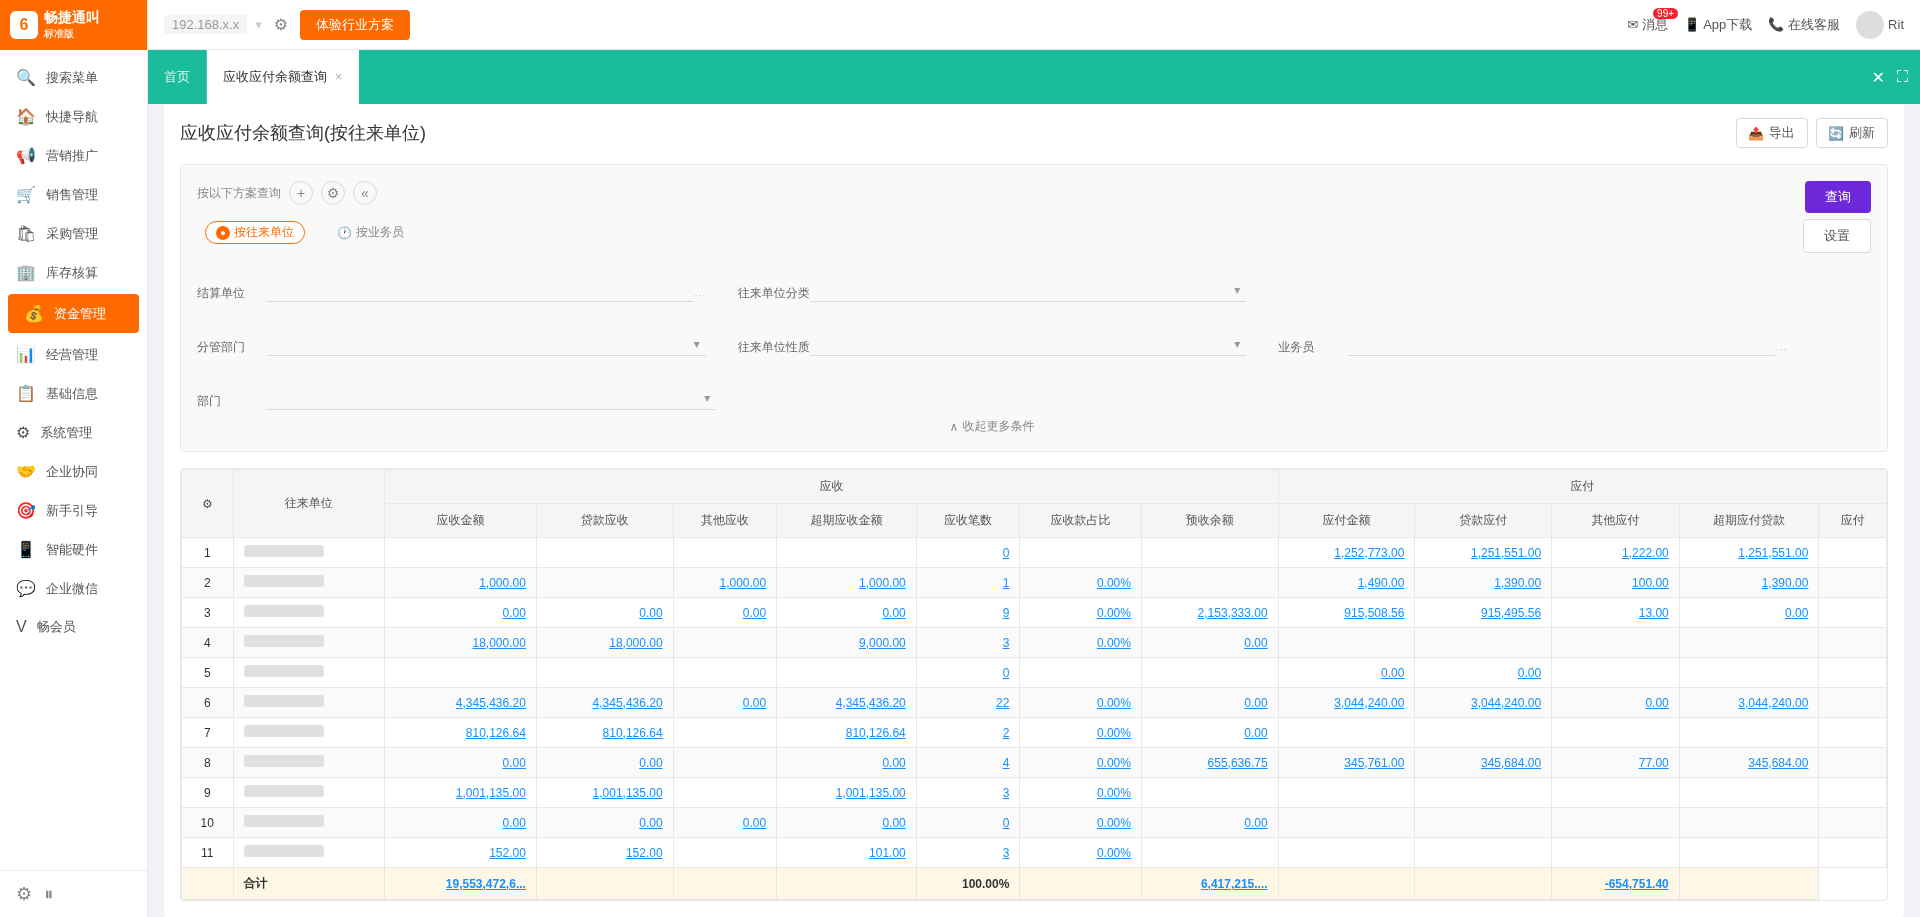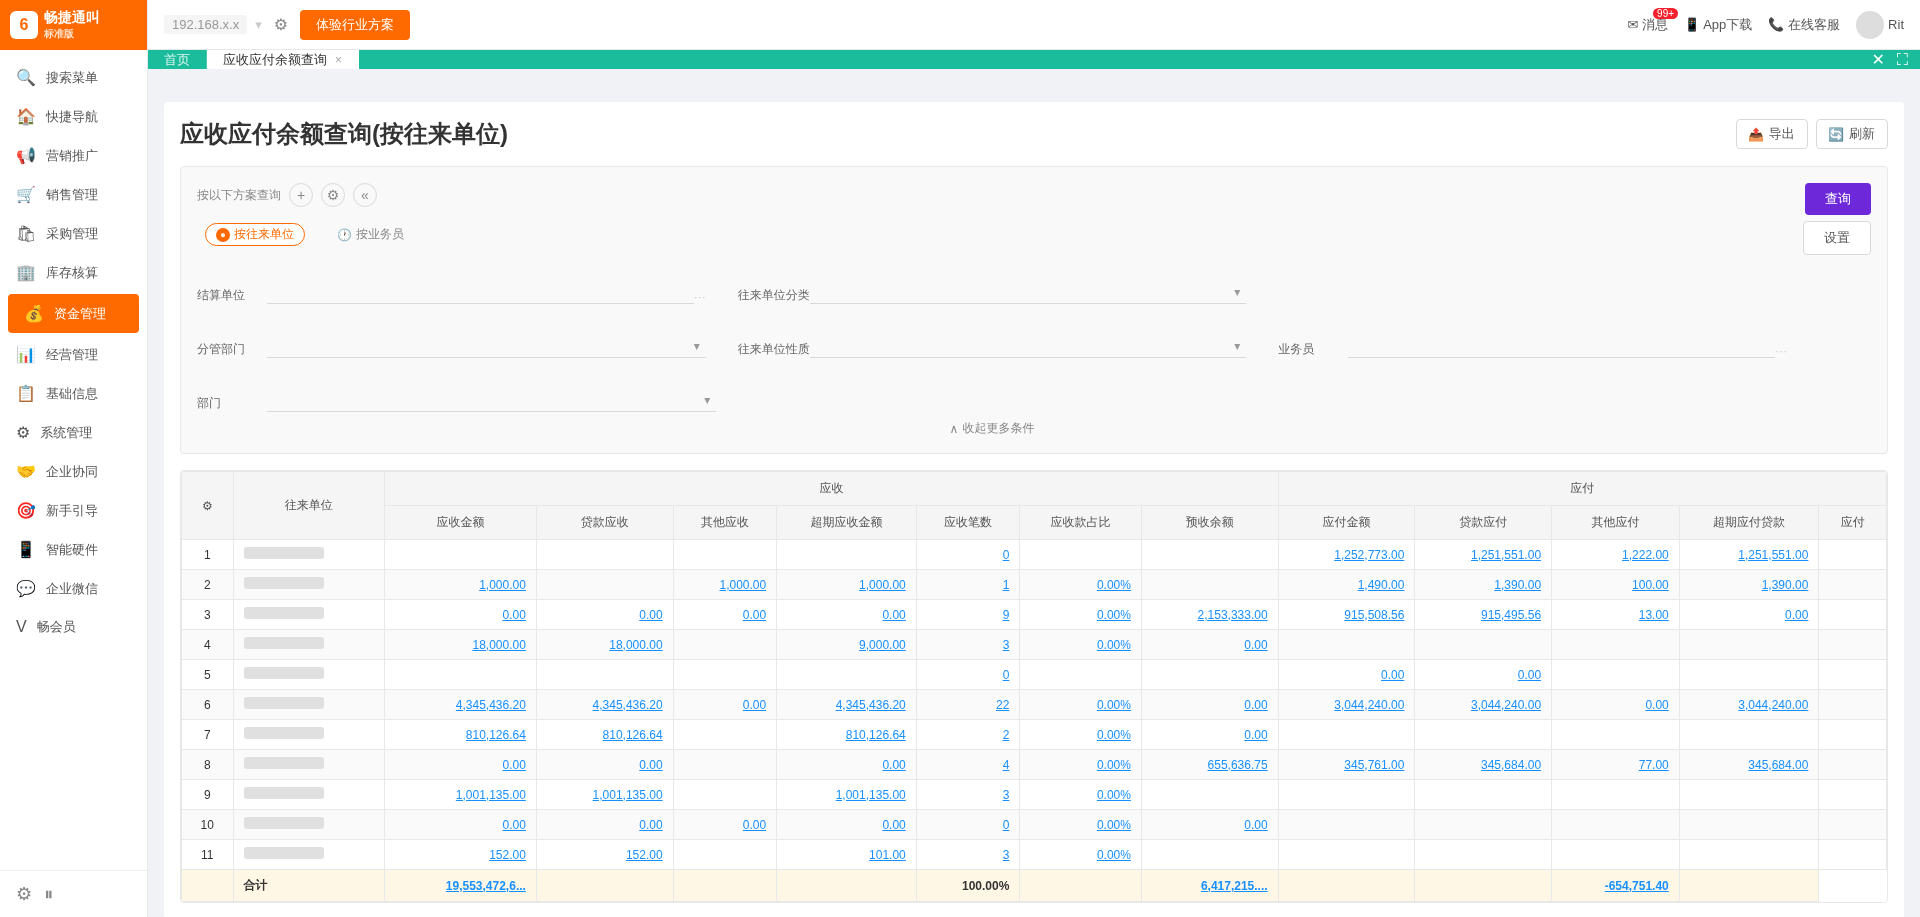--- a/index.html
+++ b/index.html
@@ -40,21 +40,21 @@
     }
     .header-spacer { flex: 1; }
     .header-actions { display: flex; align-items: center; gap: 16px; font-size: 13px; color: #555; }
     .badge-wrapper { position: relative; }
     .badge { position: absolute; top: -8px; right: -10px; background: #f5222d; color: #fff; border-radius: 8px; padding: 0 4px; font-size: 10px; min-width: 16px; text-align: left; }
     .header-avatar { width: 28px; height: 28px; background: #ddd; border-radius: 50%; }
     .header-gear { font-size: 16px; color: #888; cursor: pointer; }
 
     
     .tabbar {
-      position: fixed; left: 148px; top: 50px; right: 0; height: 19px;
+      position: fixed; left: 148px; top: 50px; right: 0; height: 54px;
       background: #1abc9c; z-index: 98;
       display: flex; align-items: stretch;
     }
     .tab-item {
       display: flex; align-items: center; padding: 0 16px; cursor: pointer; font-size: 13px; color: rgba(255,255,255,0.85);
       border-right: 1px solid rgba(255,255,255,0.2);
     }
     .tab-item.active { background: #fff; color: #333; border-radius: 0; }
     .tab-item .tab-close { margin-left: 8px; color: #aaa; font-size: 12px; }
 
@@ -66,21 +66,21 @@
 
     
     .page-container {
       background: #fff; border-radius: 4px; padding: 16px;
     }
 
     
     .page-header {
       display: flex; align-items: center; justify-content: space-between; margin-bottom: 16px;
     }
-    .page-title { font-size: 24px; font-weight: bold; color: #333; }
+    .page-title { font-size: 18px; font-weight: normal; color: #333; }
     .page-actions { display: flex; gap: 8px; }
     .btn-export { background: none; border: 1px solid #d9d9d9; border-radius: 4px; padding: 5px 12px; cursor: pointer; color: #555; font-size: 13px; display: flex; align-items: center; gap: 4px; }
     .btn-refresh { background: none; border: 1px solid #d9d9d9; border-radius: 4px; padding: 5px 12px; cursor: pointer; color: #555; font-size: 13px; display: flex; align-items: center; gap: 4px; }
 
     
     .search-area {
       background: #f9f9f9; border: 1px solid #e8e8e8; border-radius: 4px; padding: 16px;
       margin-bottom: 16px;
     }
     .search-schemes { display: flex; align-items: center; gap: 8px; margin-bottom: 12px; }

